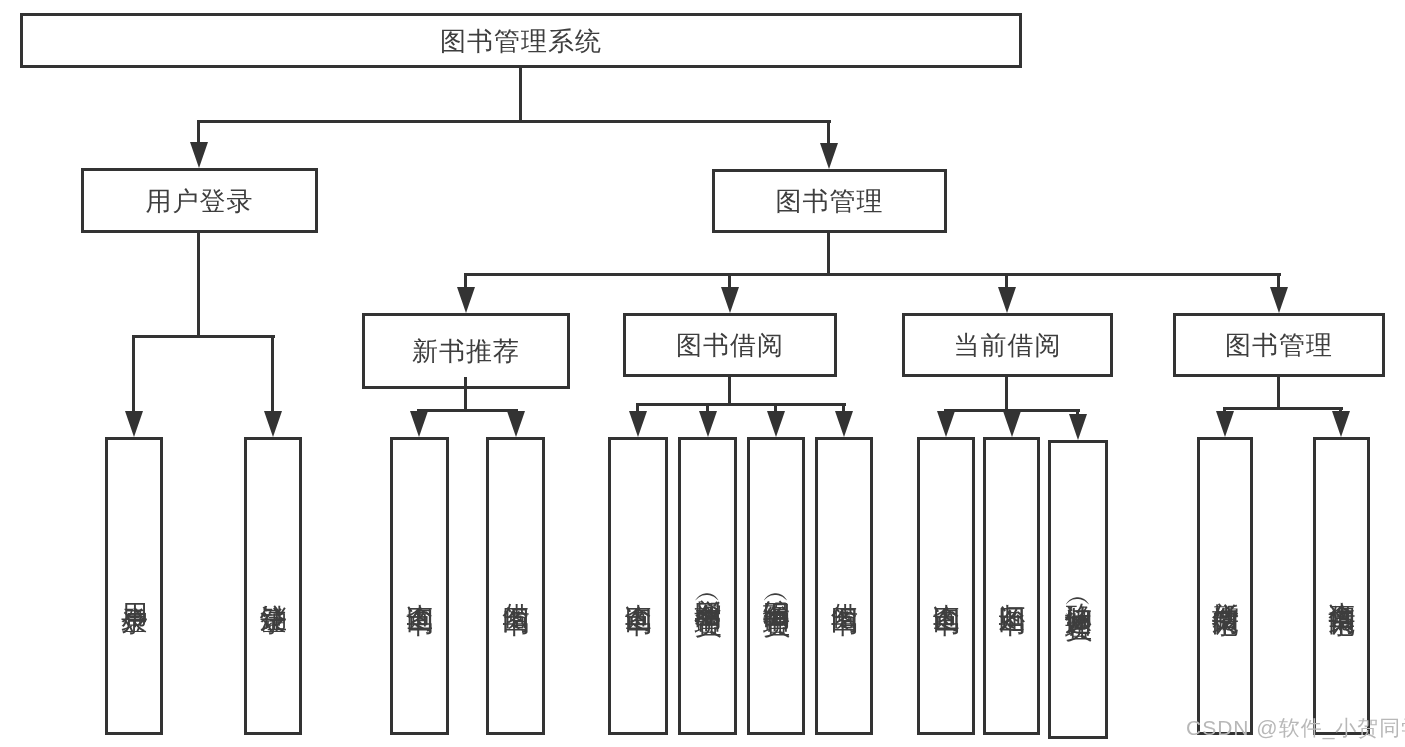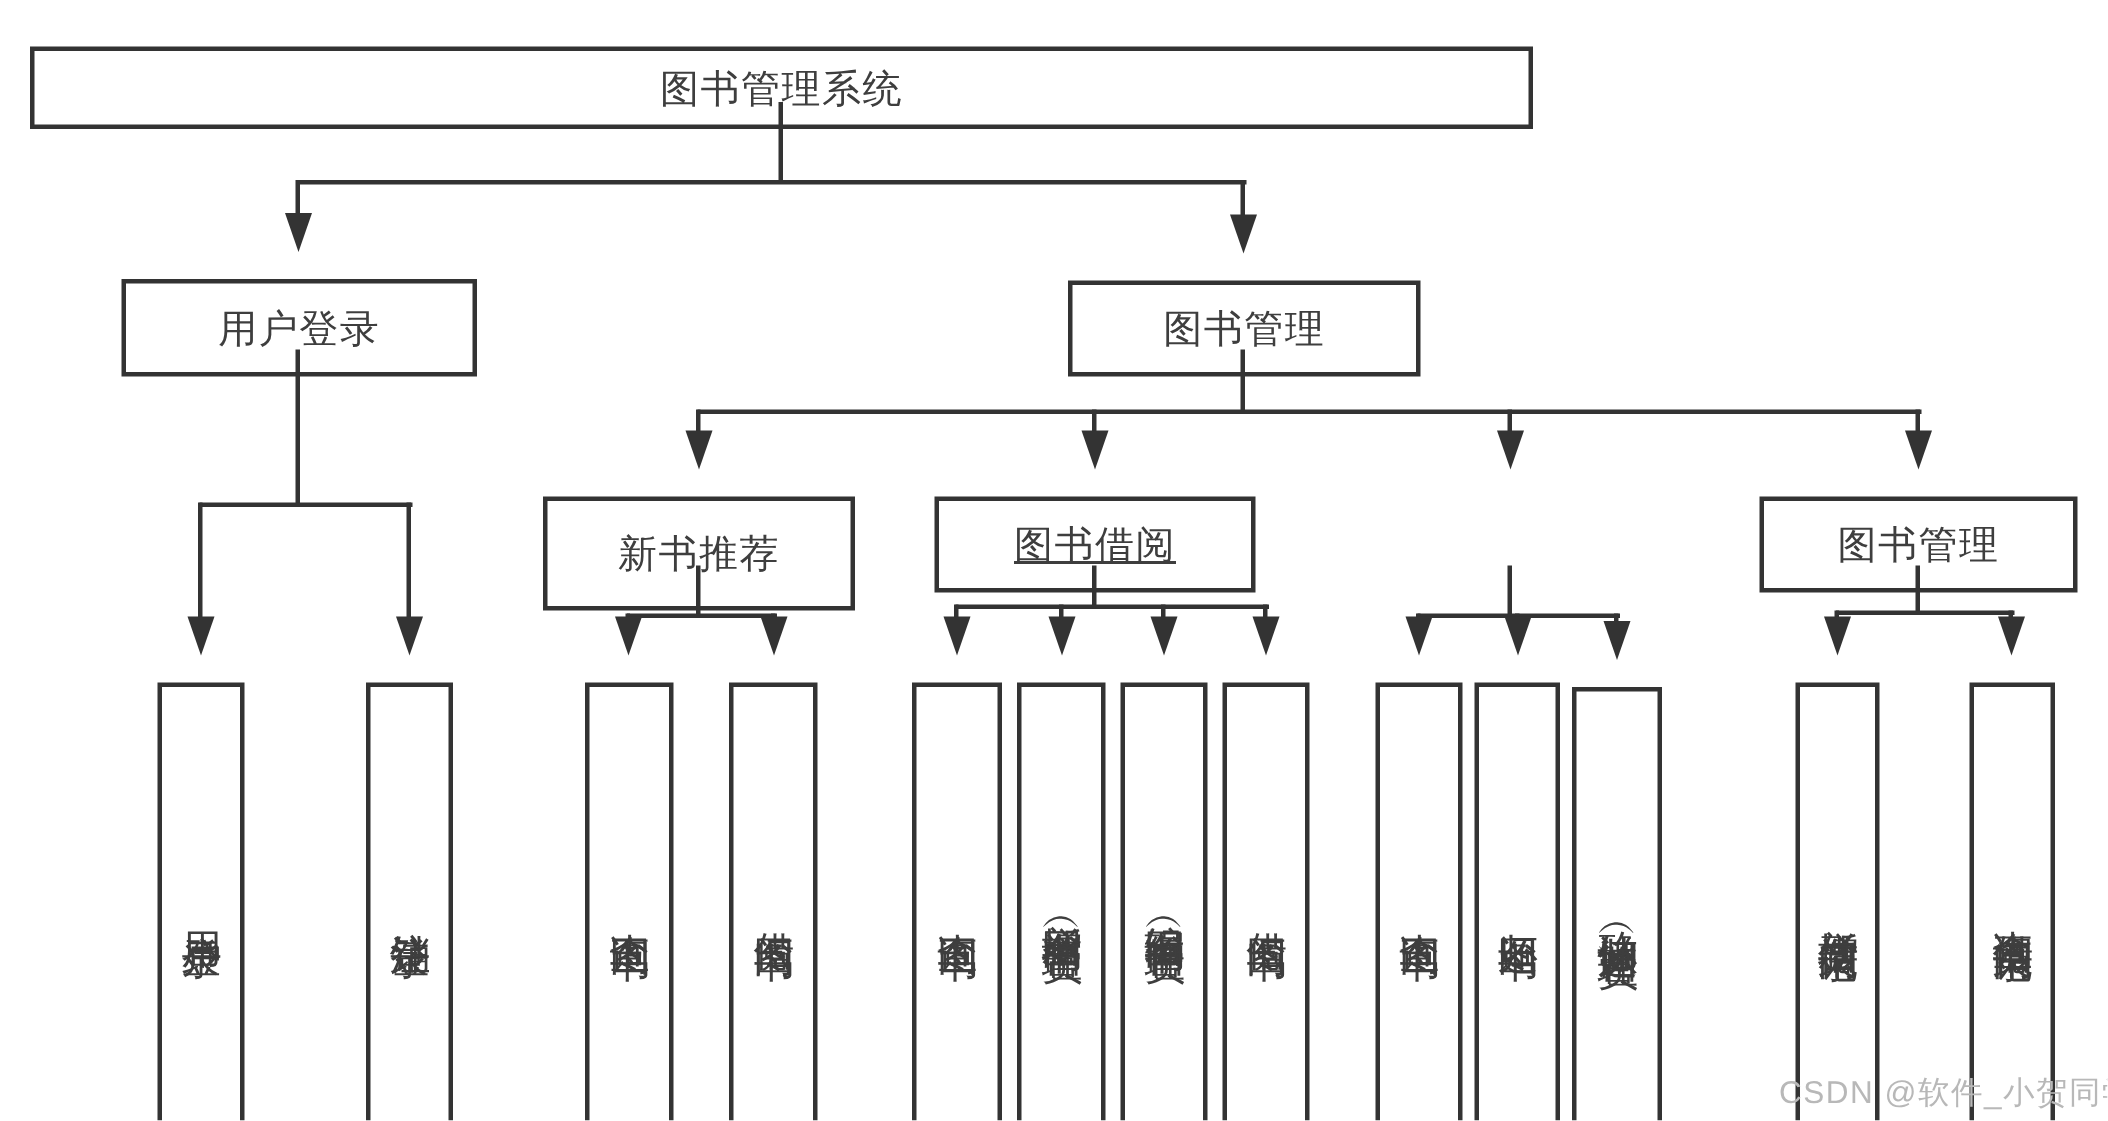--- a/index.html
+++ b/index.html
@@ -2,21 +2,21 @@
 <html><head>
 <meta charset="utf-8">
 <style>
   html,body{margin:0;padding:0;background:#ffffff;}
   #canvas{
     position:relative;width:1405px;height:747px;background:#ffffff;
     font-family:"Liberation Sans","DejaVu Sans",sans-serif;overflow:hidden;
   }
   .node{
     position:absolute;box-sizing:border-box;border:3px solid #333333;background:#ffffff;
-    display:flex;align-items:center;justify-content:center;color:#3e3e3e;margin-top:18px;
+    display:flex;align-items:center;justify-content:center;color:#3e3e3e;
   }
   .node .lbl{font-size:26px;letter-spacing:1px;line-height:1;white-space:nowrap;}
   .leaf .lbl{
     writing-mode:vertical-rl;text-orientation:mixed;
     font-size:27px;letter-spacing:2px;line-height:1;white-space:nowrap;
   }
   .vline{position:absolute;width:3px;background:#333333;}
   .hline{position:absolute;height:3px;background:#333333;}
   .arrow{
     position:absolute;width:0;height:0;
@@ -40,22 +40,25 @@
   <div class="node" style="left:81px;top:168px;width:237px;height:65px;">
     <span class="lbl">用户登录</span>
   </div>
   <div class="node" style="left:712px;top:169px;width:235px;height:64px;">
     <span class="lbl">图书管理</span>
   </div>
 
   <div class="node" style="left:362px;top:313px;width:208px;height:76px;">
     <span class="lbl">新书推荐</span>
   </div>
-  <div class="node" style="left:623px;top:313px;width:214px;height:64px;text-decoration:underline;">
+  <div class="node" style="left:623px;top:313px;width:214px;height:64px;">
     <span class="lbl">图书借阅</span>
+  </div>
+  <div class="node" style="left:902px;top:313px;width:211px;height:64px;">
+    <span class="lbl">当前借阅</span>
   </div>
   <div class="node" style="left:1173px;top:313px;width:212px;height:64px;">
     <span class="lbl">图书管理</span>
   </div>
 
   <div class="node leaf" style="left:105px;top:437px;width:58px;height:298px;">
     <span class="lbl">用户登录</span>
   </div>
   <div class="node leaf" style="left:244px;top:437px;width:58px;height:298px;">
     <span class="lbl">注销登录</span>

